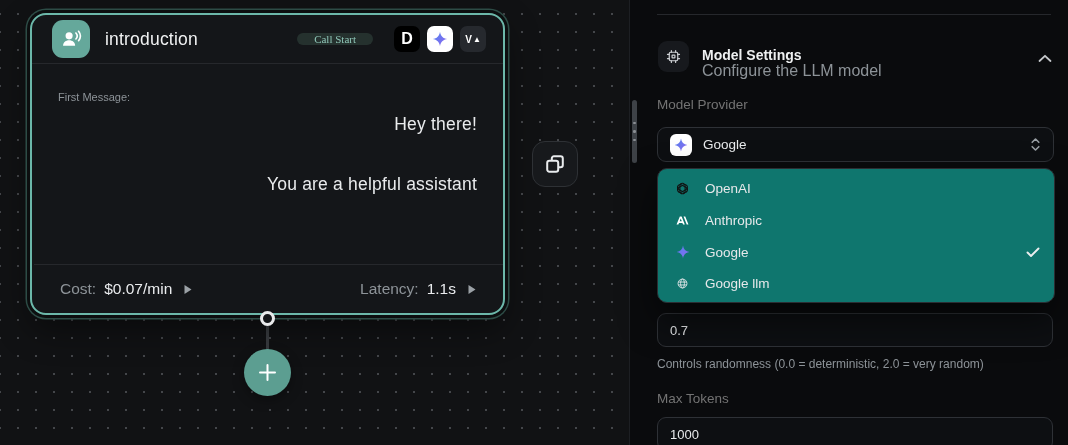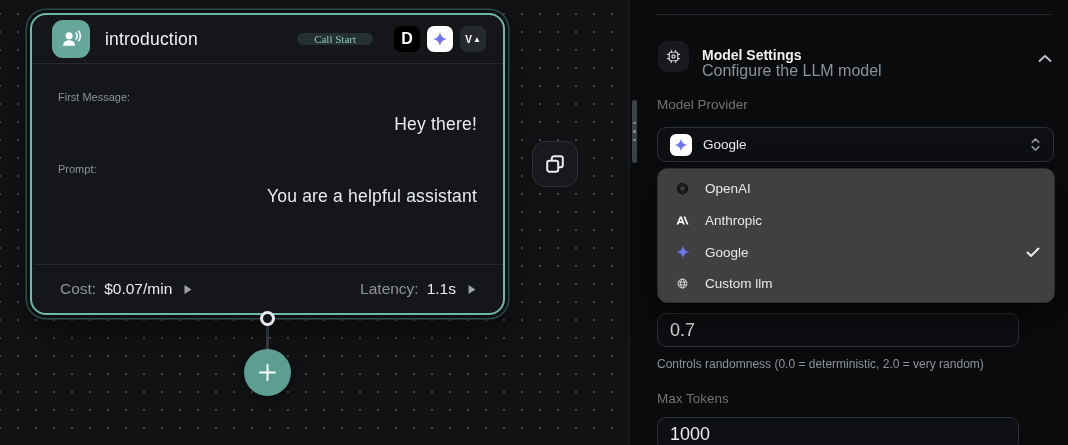--- a/index.html
+++ b/index.html
@@ -85,30 +85,30 @@
   .select-box { position:absolute; left:27px; top:127px; width:397px; height:35px; border-radius:9px;
                 background:#0d0f12; border:1px solid #2e3136; display:flex; align-items:center;
                 padding:0 12px; }
   .prov-ico { width:22px; height:22px; border-radius:6px; display:flex; align-items:center;
               justify-content:center; flex:0 0 auto; overflow:hidden; }
   .prov-ico.white { background:#fff; }
   .select-box .sel-text { margin-left:11px; font-size:13.5px; color:#e8eaec; }
   .sel-caret { margin-left:auto; display:flex; }
 
   .dropdown { position:absolute; left:27px; top:168px; width:398px; height:135px; border-radius:10px;
-              background:#404040; border:1px solid #2b2e33; box-shadow:0 16px 36px rgba(0,0,0,.55);
+              background:#0f766e; border:1px solid #2b2e33; box-shadow:0 16px 36px rgba(0,0,0,.55);
               padding:4px 0; z-index:6; }
   .opt { height:31.7px; display:flex; align-items:center; padding:0 14px; gap:12px; cursor:default; }
   .opt .opt-ico { width:21px; height:21px; border-radius:5px; display:flex; align-items:center;
                   justify-content:center; flex:0 0 auto; overflow:hidden; }
   .opt .opt-label { font-size:13.5px; color:#e6e8ea; }
   .opt .check { margin-left:auto; display:flex; }
 
-  .text-input { position:absolute; left:27px; width:362px; height:34px; border-radius:9px;
-                background:#0d0f12; border:1px solid #2e3136; color:#e8eaec; font-size:18px;
+  .text-input { position:absolute; left:27px; width:396px; height:34px; border-radius:9px;
+                background:#0d0f12; border:1px solid #2e3136; color:#e8eaec; font-size:13px;
                 padding:0 12px; outline:none; font-family:"Liberation Sans",sans-serif; }
   .inp-temp { top:313px; }
   .inp-maxtok { top:417px; height:34px; }
   .help-text { position:absolute; left:27px; top:357px; font-size:12px; color:#8d9398; }
 
   svg { display:block; }
 </style>
 </head>
 <body>
 
@@ -156,21 +156,20 @@
           <span>V</span>
             <span class="tri">▲</span>
         </div>
       </div>
     </div>
 
     <div class="node-body">
       <div class="f-label">First Message:</div>
       <div class="f-value">Hey there!</div>
       <div class="gap"></div>
-      <div class="f-label">Prompt:</div>
       <div class="f-value">You are a helpful assistant</div>
     </div>
 
     <div class="node-footer">
       <div class="stat">
         <span class="lab">Cost:</span>
         <span class="val">$0.07/min</span>
         <span class="play">
           <svg width="10" height="11" viewBox="0 0 10 11">
               <path d="M1.5 1l7 4.5-7 4.5z" fill="#9ba1a6"></path>
@@ -284,21 +283,21 @@
         </span>
       </div>
       <div class="opt">
         <div class="opt-ico darkchip">
           <svg width="13" height="13" viewBox="0 0 24 24" fill="none" stroke="#e8eaec" stroke-width="1.6">
             <circle cx="12" cy="12" r="8.2"></circle>
             <ellipse cx="12" cy="12" rx="3.6" ry="8.2"></ellipse>
             <path d="M4.3 9.3h15.4M4.3 14.7h15.4"></path>
           </svg>
         </div>
-        <span class="opt-label">Custom llm</span>
+        <span class="opt-label">Google llm</span>
         <span class="check" style="visibility: hidden;">
           <svg width="14" height="11" viewBox="0 0 14 11" fill="none">
               <path d="M1.5 5.5 5 9 12.5 1.5" stroke="#eceeef" stroke-width="1.9" stroke-linecap="round" stroke-linejoin="round"></path>
             </svg>
         </span>
       </div>
     </div>
 
     <input class="text-input inp-temp" readonly="" value="0.7" style="">
     <div class="help-text">Controls randomness (0.0 = deterministic, 2.0 = very random)</div>

